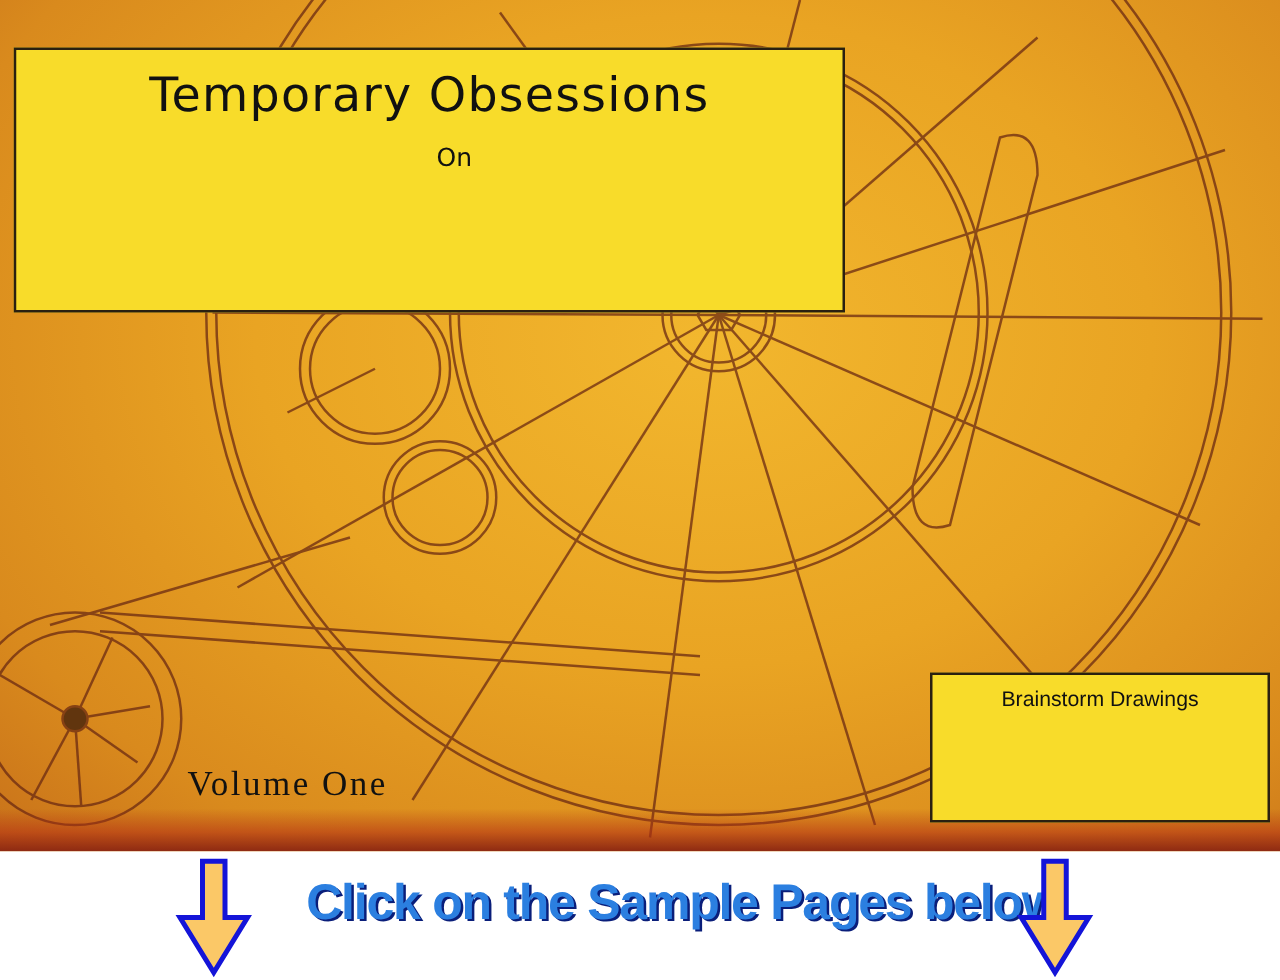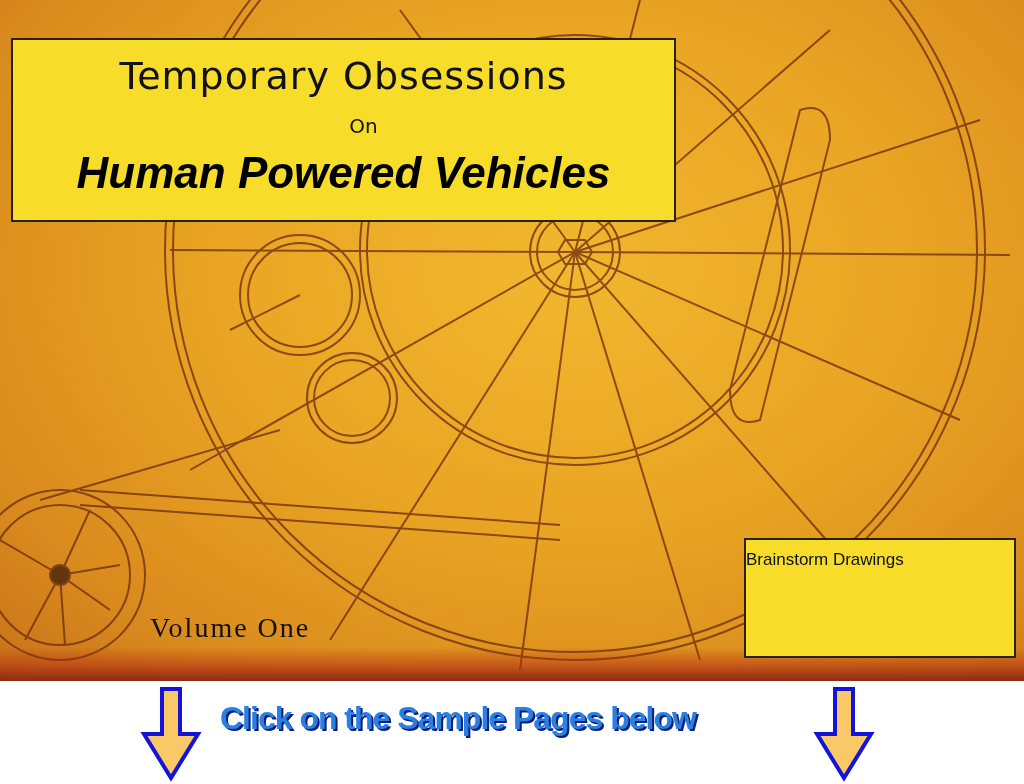--- a/index.html
+++ b/index.html
@@ -2,30 +2,30 @@
 <html><head>
 <meta charset="utf-8">
 <style>
   html, body { margin:0; padding:0; }
   body { width:1024px; height:784px; background:#ffffff; position:relative; overflow:hidden; font-family:"Liberation Sans", sans-serif; }
   .banner { position:absolute; left:0; top:0; width:1024px; height:681px; overflow:hidden;
     background: radial-gradient(ellipse at 55% 40%, #f2b72e 0%, #e9a423 45%, #d98a1d 80%, #c8711a 100%); }
   .banner .bottom-edge { position:absolute; left:0; right:0; bottom:0; height:34px;
     background: linear-gradient(to bottom, rgba(200,80,20,0) 0%, rgba(180,50,20,0.6) 55%, #8e2a12 100%); }
   .banner svg.sketch { position:absolute; left:0; top:0; }
-  .title-box { position:absolute; left:11px; top:38px; width:665px; height:184px; background:#f8dc2a; border:2px solid #2a2010; box-sizing:border-box; text-align:center; }
+  .title-box { position:absolute; left:11px; top:38px; width:665px; height:212px; background:#f8dc2a; border:2px solid #2a2010; box-sizing:border-box; text-align:center; }
   .title-line1 { position:absolute; left:0; right:0; top:14px; font-family:"DejaVu Sans", sans-serif; font-size:38px; color:#111; letter-spacing:1px; }
   .title-on { position:absolute; left:0; right:0; top:74px; font-family:"DejaVu Sans", sans-serif; font-size:20px; color:#111; padding-left:40px; }
   .title-line2 { position:absolute; left:0; right:0; top:108px; font-family:"Liberation Sans", sans-serif; font-weight:bold; font-style:italic; font-size:44px; color:#000; }
-  .credit-box { position:absolute; left:744px; top:538px; width:272px; height:120px; background:#f8dc2a; border:2px solid #2a2010; box-sizing:border-box; }
+  .credit-box { position:absolute; left:744px; top:538px; width:272px; height:120px; background:#f8dc2a; border:2px solid #2a2010; box-sizing:border-box; text-align:center; }
   .credit-l1 { position:absolute; left:0; right:0; top:10px; font-size:17px; color:#111; }
   .credit-l2 { position:absolute; left:0; right:0; top:36px; font-size:17px; color:#111; }
   .credit-name { position:absolute; left:0; right:0; top:64px; font-size:33px; font-style:italic; color:#000; }
   .volume { position:absolute; left:150px; top:612px; font-family:Liberation Serif, serif; font-size:28px; color:#111; letter-spacing:2px; }
-  .cta { position:absolute; left:220px; top:700px; font-family:"Liberation Sans", sans-serif; font-weight:bold; font-size:32px; color:#2b7fe0; letter-spacing:-1px; text-shadow:2px 2px 0 #0a1e7a; cursor:pointer; }
+  .cta { position:absolute; left:245px; top:700px; font-family:"Liberation Sans", sans-serif; font-weight:bold; font-size:40px; color:#2b7fe0; letter-spacing:-1px; text-shadow:2px 2px 0 #0a1e7a; cursor:pointer; }
   .arrow { position:absolute; top:686px; }
 </style>
 </head>
 <body>
 
 <div class="banner">
   <svg class="sketch" width="1024" height="681" viewBox="0 0 1024 681">
     <g fill="none" stroke="#6b2a12" stroke-width="2" opacity="0.75">
 
       <circle cx="575" cy="250" r="410"></circle>
@@ -71,21 +71,20 @@
       <line x1="60" y1="575" x2="65" y2="645"></line>
       <line x1="60" y1="575" x2="120" y2="565"></line>
       <circle cx="60" cy="575" r="10" fill="#3a1a0a"></circle>
     </g>
   </svg>
   <div class="bottom-edge"></div>
 
   <div class="title-box">
     <div class="title-line1">Temporary Obsessions</div>
     <div class="title-on">On</div>
-    <div class="title-line2">Human Powered Vehicles</div>
   </div>
 
   <div class="volume">Volume One</div>
 
   <div class="credit-box">
     <div class="credit-l1">Brainstorm Drawings</div>
   </div>
 </div>
 
 <svg class="arrow" style="left:140px;" width="64" height="96" viewBox="0 0 64 96">

